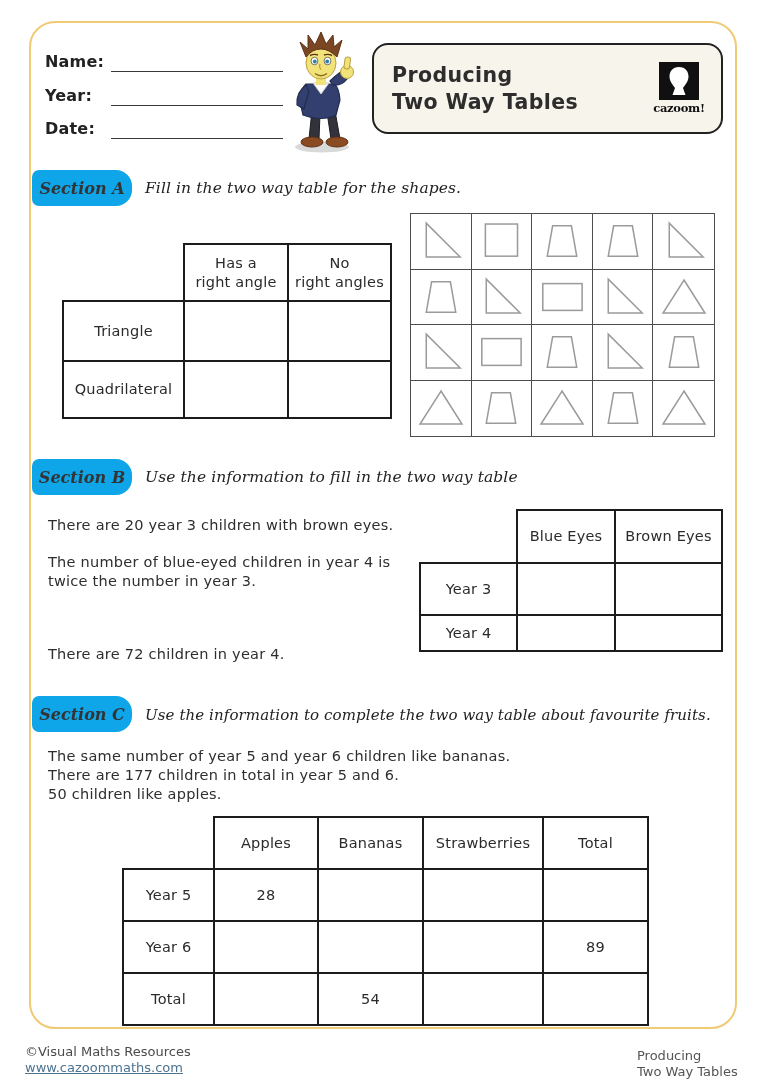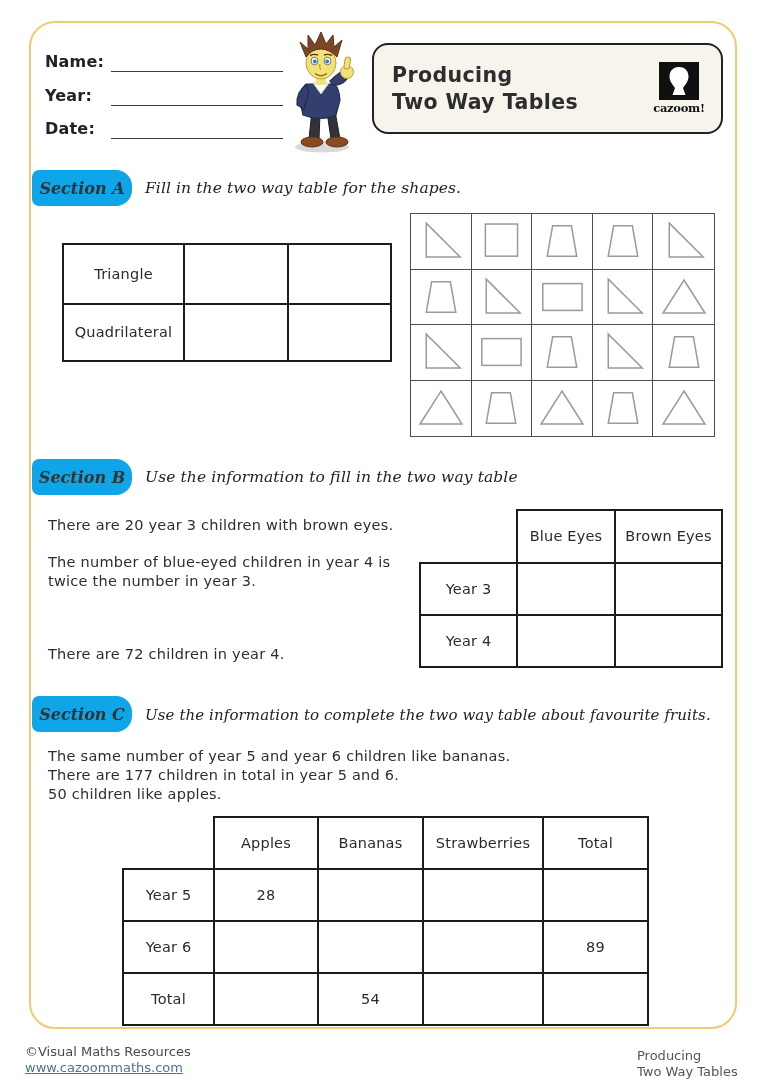--- a/index.html
+++ b/index.html
@@ -118,20 +118,27 @@
   <div class="section-label" style="top:170px;">Section A</div>
   <div class="instruction" style="top:179px;">Fill in the two way table for the shapes.</div>
 
   <table class="ws-table" style="left:62px;top:243px;">
     <colgroup>
         <col style="width:121px">
         <col style="width:104px">
         <col style="width:103px">
       </colgroup>
     <tbody>
+        <tr style="height:57px;">
+      <td class="ghost"></td>
+      <th>Has a
+right angle</th>
+      <th>No
+right angles</th>
+    </tr>
     <tr style="height:60px;">
       <th>Triangle</th>
       <td></td>
       <td></td>
     </tr>
     <tr style="height:57px;">
       <th>Quadrilateral</th>
       <td></td>
       <td></td>
     </tr>
@@ -259,21 +266,21 @@
         <tr style="height:53px;">
       <td class="ghost"></td>
       <th>Blue Eyes</th>
       <th>Brown Eyes</th>
     </tr>
     <tr style="height:52px;">
       <th>Year 3</th>
       <td></td>
       <td></td>
     </tr>
-    <tr style="height:52px;">
+    <tr style="height:36px;">
       <th>Year 4</th>
       <td></td>
       <td></td>
     </tr>
   </tbody>
     </table>
 
   <div class="section-label" style="top:696px;">Section C</div>
   <div class="instruction" style="top:706px;font-size:15px;">Use the information to complete the two way table about favourite fruits.</div>
 

